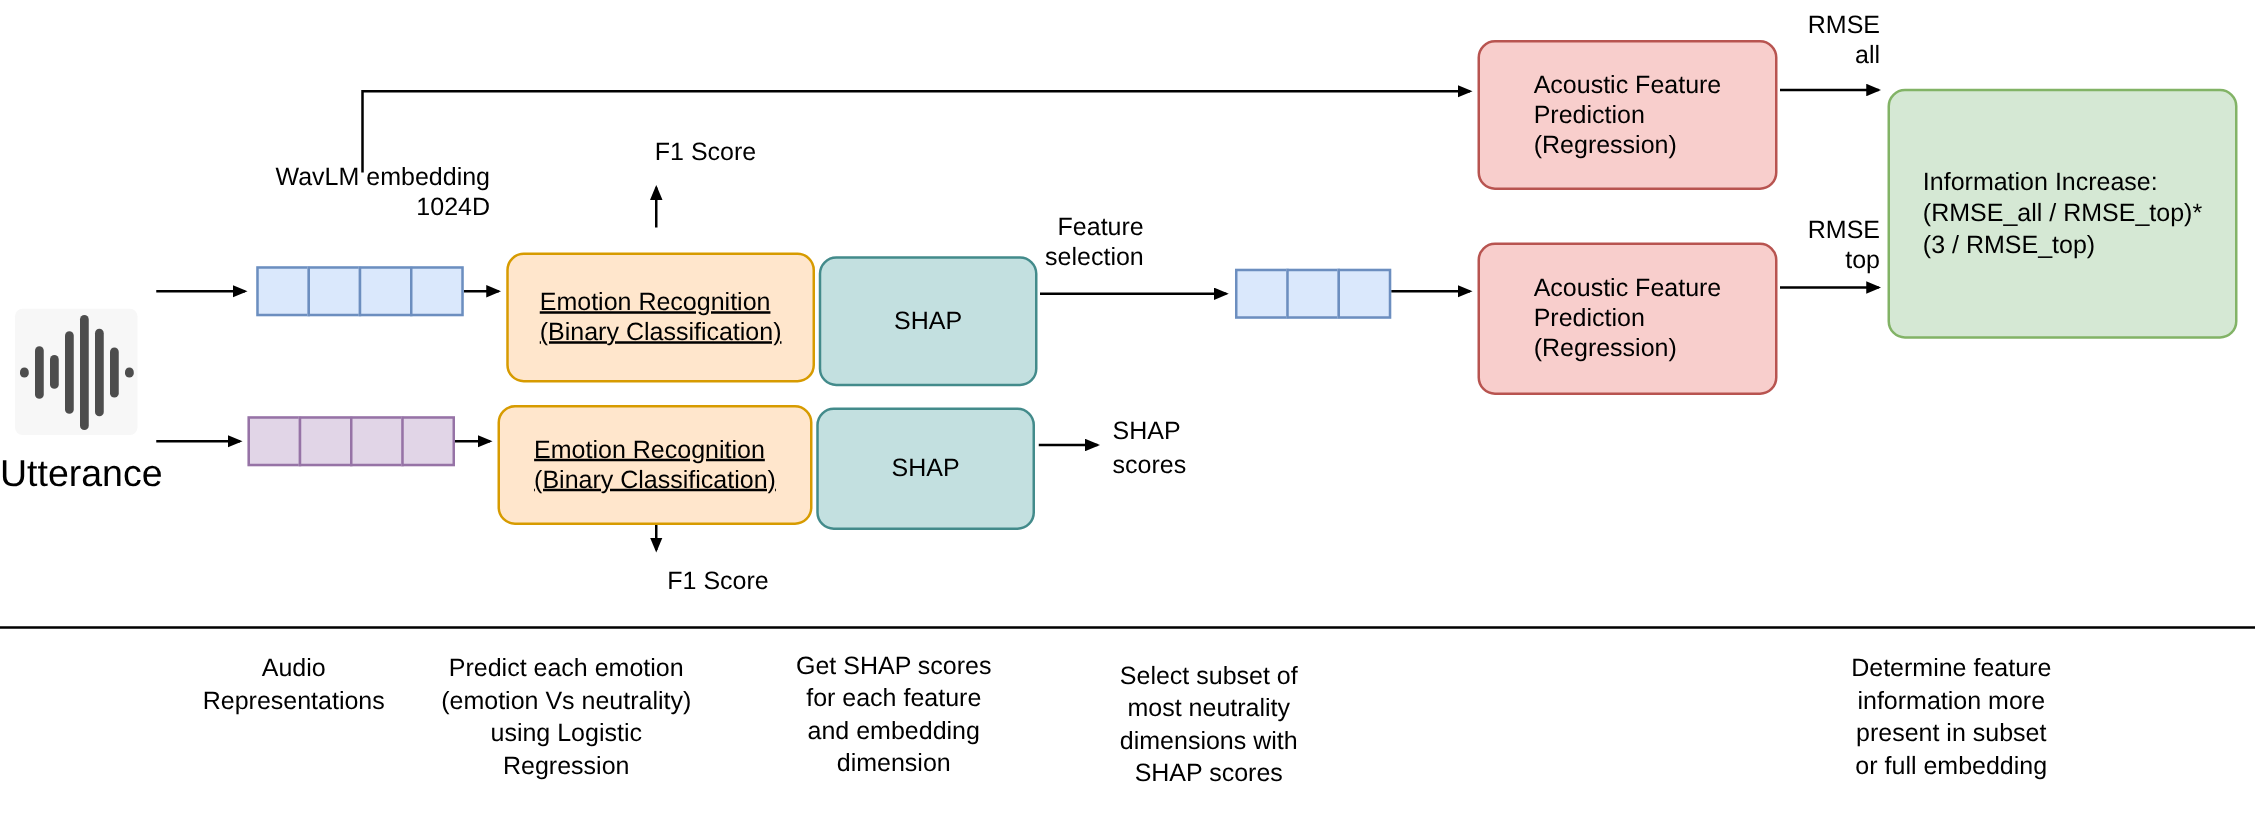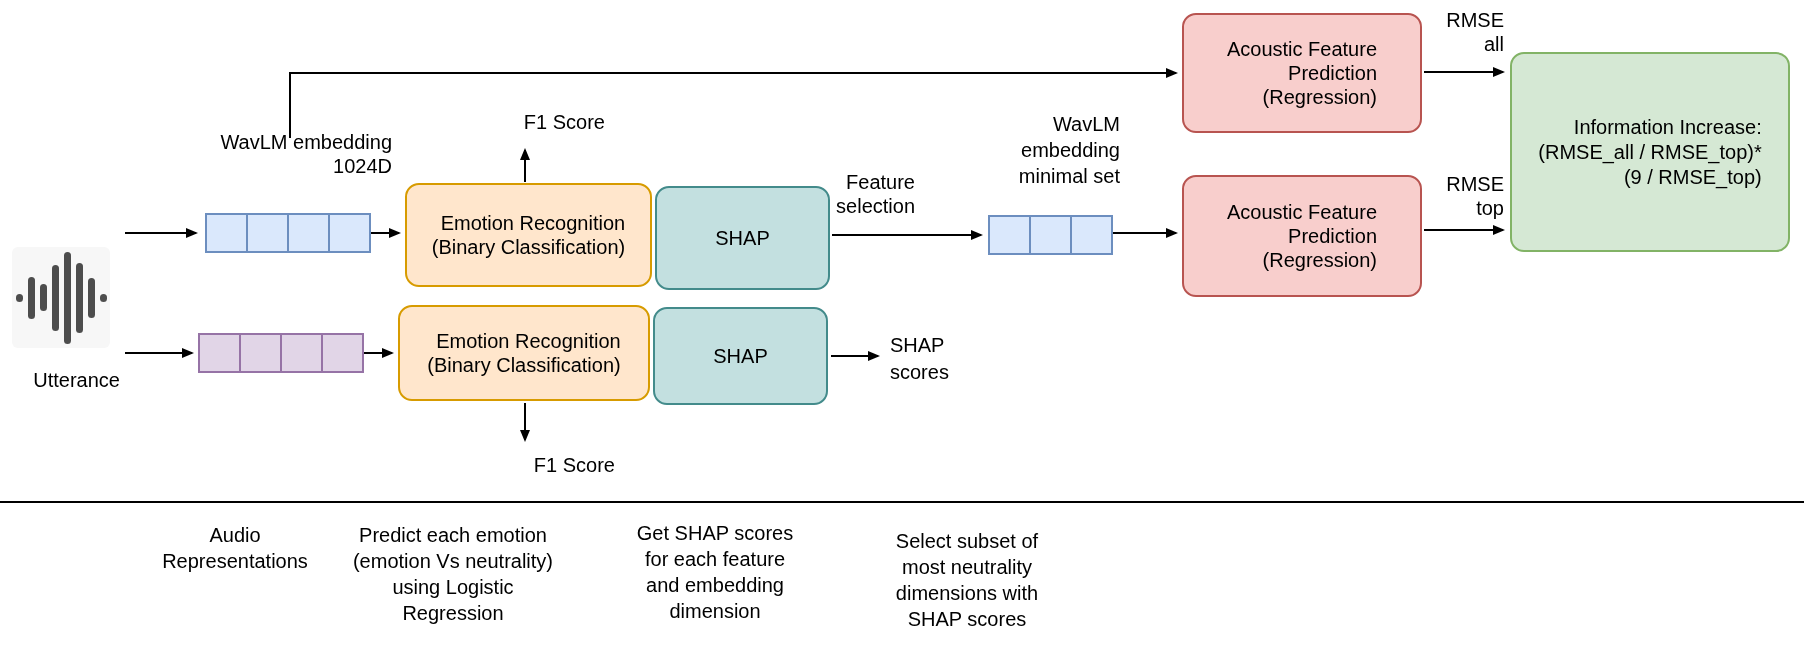--- a/index.html
+++ b/index.html
@@ -5,24 +5,24 @@
   html,body{margin:0;padding:0;background:#fff;}
   #canvas{
     position:relative;width:1804px;height:662px;background:#fff;overflow:hidden;
     font-family:"Liberation Sans","DejaVu Sans",sans-serif;color:#000;
   }
   .t{white-space:pre-line;}
   .ctr{text-align:right;}
   svg.arrows{position:absolute;left:0;top:0;z-index:1;}
   .node{
     position:absolute;z-index:2;border-radius:14px;border:2px solid #000;
-    display:flex;align-items:center;justify-content:center;text-align:right;
-    font-size:20px;line-height:24px;
+    display:flex;align-items:center;justify-content:center;text-align:left;
+    font-size:20px;line-height:24px;margin-top:19px;
   }
-  .emotion{background:var(--emotion-fill,#ffe6cc);border-color:var(--emotion-border,#d79b00);}
+  .emotion{background:var(--emotion-fill,#ffe6cc);border-color:var(--emotion-border,#d79b00);text-decoration:underline;}
   .shap{background:var(--shap-fill,#c3e0e0);border-color:var(--shap-border,#438b8b);}
   .acoustic{background:var(--acoustic-fill,#f8cecc);border-color:var(--acoustic-border,#b85450);}
   .info{background:var(--info-fill,#d5e8d4);border-color:var(--info-border,#82b366);font-size:20px;line-height:25px;}
   .vector{position:absolute;z-index:2;display:flex;}
   .vector .cell{width:39px;height:36px;border:2px solid;margin-left:-2px;}
   .vector .cell:first-child{margin-left:0;}
   .vector.blue .cell{background:var(--vector-blue-fill,#dae8fc);border-color:var(--vector-blue-border,#6c8ebf);}
   .vector.purple .cell{background:var(--vector-purple-fill,#e1d5e7);border-color:var(--vector-purple-border,#9673a6);}
   .lbl{position:absolute;z-index:3;font-size:20px;line-height:24px;}
   .caption{position:absolute;z-index:2;font-size:20px;line-height:26px;text-align:center;top:522px;}
@@ -62,21 +62,21 @@
   <div id="wave-icon">
     <div class="bar" style="height:8px"></div>
     <div class="bar" style="height:42px"></div>
     <div class="bar" style="height:27px"></div>
     <div class="bar" style="height:66px"></div>
     <div class="bar" style="height:92px"></div>
     <div class="bar" style="height:70px"></div>
     <div class="bar" style="height:40px"></div>
     <div class="bar" style="height:8px"></div>
   </div>
-  <div class="lbl ctr t" style="left:0px;top:368px;width:120px;font-size:20px;">Utterance</div>
+  <div class="lbl ctr t" style="left:0px;top:368px;width:120px;font-size:30px;">Utterance</div>
 
   <div class="lbl ctr t" style="left:168px;top:130px;width:224px;">WavLM embedding
 1024D</div>
   <div class="vector blue" style="left:205px;top:213px;">
       <div class="cell"></div>
       <div class="cell"></div>
       <div class="cell"></div>
       <div class="cell"></div>
     </div>
 
@@ -93,23 +93,20 @@
 
   <div class="node emotion t" style="left:398px;top:305px;width:248px;height:92px;">Emotion Recognition
 (Binary Classification)</div>
   <div class="node shap t" style="left:653px;top:307px;width:171px;height:94px;">SHAP</div>
 
   <div class="lbl ctr t" style="left:445px;top:110px;width:160px;">F1 Score</div>
   <div class="lbl ctr t" style="left:455px;top:453px;width:160px;">F1 Score</div>
 
   <div class="lbl ctr t" style="left:795px;top:170px;width:120px;">Feature
 selection</div>
-  <div class="lbl ctr t" style="left:960px;top:111px;width:160px;line-height:26px;">WavLM
-embedding
-minimal set</div>
   <div class="vector blue" style="left:988px;top:215px;">
       <div class="cell"></div>
       <div class="cell"></div>
       <div class="cell"></div>
     </div>
 
   <div class="lbl t" style="left:890px;top:332px;width:120px;line-height:27px;">SHAP
 scores</div>
 
   <div class="node acoustic t" style="left:1182px;top:13px;width:236px;height:116px;">Acoustic Feature
@@ -119,32 +116,36 @@
 Prediction
 (Regression)</div>
 
   <div class="lbl ctr t" style="left:1424px;top:8px;width:80px;">RMSE
 all</div>
   <div class="lbl ctr t" style="left:1424px;top:172px;width:80px;">RMSE
 top</div>
 
   <div class="node info t" style="left:1510px;top:52px;width:276px;height:196px;">Information Increase:
 (RMSE_all / RMSE_top)*
-(9 / RMSE_top)</div>
+(3 / RMSE_top)</div>
 
   <div id="divider"></div>
 
   <div class="caption t" style="left:135px;width:200px;">Audio
 Representations</div>
   <div class="caption t" style="left:328px;width:250px;">Predict each emotion
 (emotion Vs neutrality)
 using Logistic
 Regression</div>
   <div class="caption t" style="left:600px;top:520px;width:230px;">Get SHAP scores
 for each feature
 and embedding
 dimension</div>
   <div class="caption t" style="left:852px;top:528px;width:230px;">Select subset of
 most neutrality
 dimensions with
 SHAP scores</div>
+  <div class="caption t" style="left:1436px;width:250px;">Determine feature
+information more
+present in subset
+or full embedding</div>
 
 </div>
 
 </body></html>

